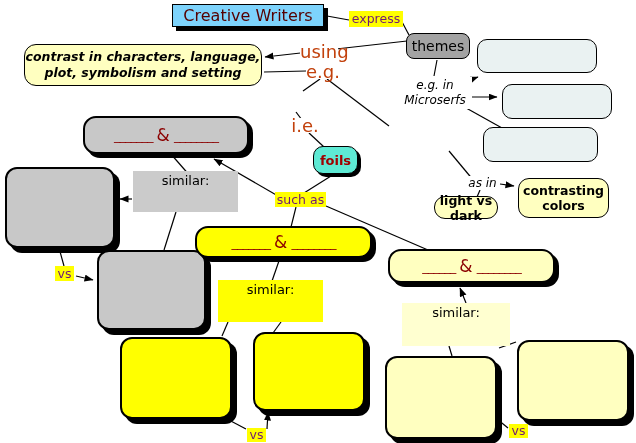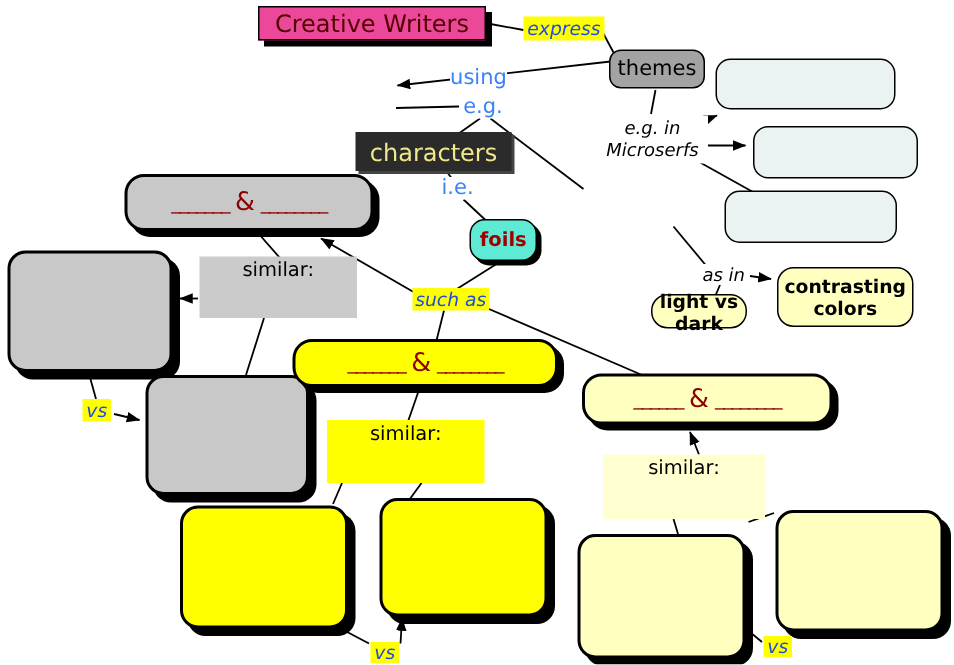--- a/index.html
+++ b/index.html
@@ -4,25 +4,25 @@
 <style>
   html,body{margin:0;padding:0;background:#fff;}
   #canvas{
     position:relative;width:636px;height:443px;background:#ffffff;
     font-family:"DejaVu Sans","Liberation Sans",sans-serif;overflow:hidden;
   }
   #wires{position:absolute;left:0;top:0;z-index:0;}
   .node{position:absolute;box-sizing:border-box;z-index:1;}
   .ctr{display:flex;align-items:center;justify-content:center;text-align:center;}
   .title-box{
-    background:#ec4899;border:1px solid #000;box-shadow:4px 4px 0 #000;
+    background:#7dd3fc;border:1px solid #000;box-shadow:4px 4px 0 #000;
     color:#550000;font-size:16px;
   }
-  .hl{background:#ffff00;color:#1d4ed8;font-size:12.5px;line-height:15px;text-align:center;font-style:italic;}
-  .plain{background:#ffffff;color:#3b82f6;font-size:14px;text-align:center;}
+  .hl{background:#ffff00;color:#701a75;font-size:12.5px;line-height:15px;text-align:center;}
+  .plain{background:#ffffff;color:#c2410c;font-size:18px;text-align:center;}
   .ital{font-style:italic;font-size:12px;line-height:15px;background:#fff;}
   .gray-round{background:#a3a3a3;border:1.5px solid #000;border-radius:8px;font-size:14px;}
   .blue-box{background:#eaf2f2;border:1.3px solid #000;border-radius:10px;}
   .pale-box{background:#ffffc0;border:1.8px solid #000;border-radius:11px;}
   .pale-box.shadowed,.big-box{box-shadow:5px 5px 0 #000;}
   .contrast{
     background:#ffffc0;border:1.7px solid #000;border-radius:12px;
     font-weight:bold;font-style:italic;font-size:12.5px;line-height:16px;
   }
   .dark-box{background:#2b2b2b;color:#f0e88a;font-size:16px;box-shadow:2px 2px 0 #444;}
@@ -90,26 +90,29 @@
   <div class="node ctr title-box" style="left:172px;top:4px;width:152px;height:23px;">Creative Writers</div>
 
   <div class="node hl" style="left:349px;top:11px;width:54px;height:16px;line-height:16px;">express</div>
 
   <div class="node ctr gray-round" style="left:406px;top:33px;width:64px;height:26px;">themes</div>
 
   <div class="node blue-box" style="left:477px;top:39px;width:120px;height:34px;"></div>
   <div class="node blue-box" style="left:502px;top:84px;width:110px;height:35px;"></div>
   <div class="node blue-box" style="left:483px;top:127px;width:115px;height:35px;"></div>
 
+  <div class="node ctr contrast" style="left:24px;top:44px;width:238px;height:42px;flex-direction:column;">
+    <span>contrast in characters, language,</span>
+    <span>plot, symbolism and setting</span>
+  </div>
 
   <div class="node plain" style="left:300px;top:45px;width:38px;height:14px;line-height:14px;">using</div>
 
   <div class="node plain" style="left:306px;top:64px;width:32px;height:15px;line-height:15px;">e.g.</div>
 
-  <div class="node ctr dark-box" style="left:237px;top:88px;width:104px;height:26px;">characters</div>
 
   <div class="node ctr ital" style="left:398px;top:77px;width:74px;height:32px;flex-direction:column;">
     <span>e.g. in</span>
     <span>Microserfs</span>
   </div>
 
 
   <div class="node plain" style="left:291px;top:118px;width:28px;height:15px;line-height:15px;">i.e.</div>
 
   <div class="node ctr foils" style="left:313px;top:146px;width:45px;height:28px;">foils</div>

